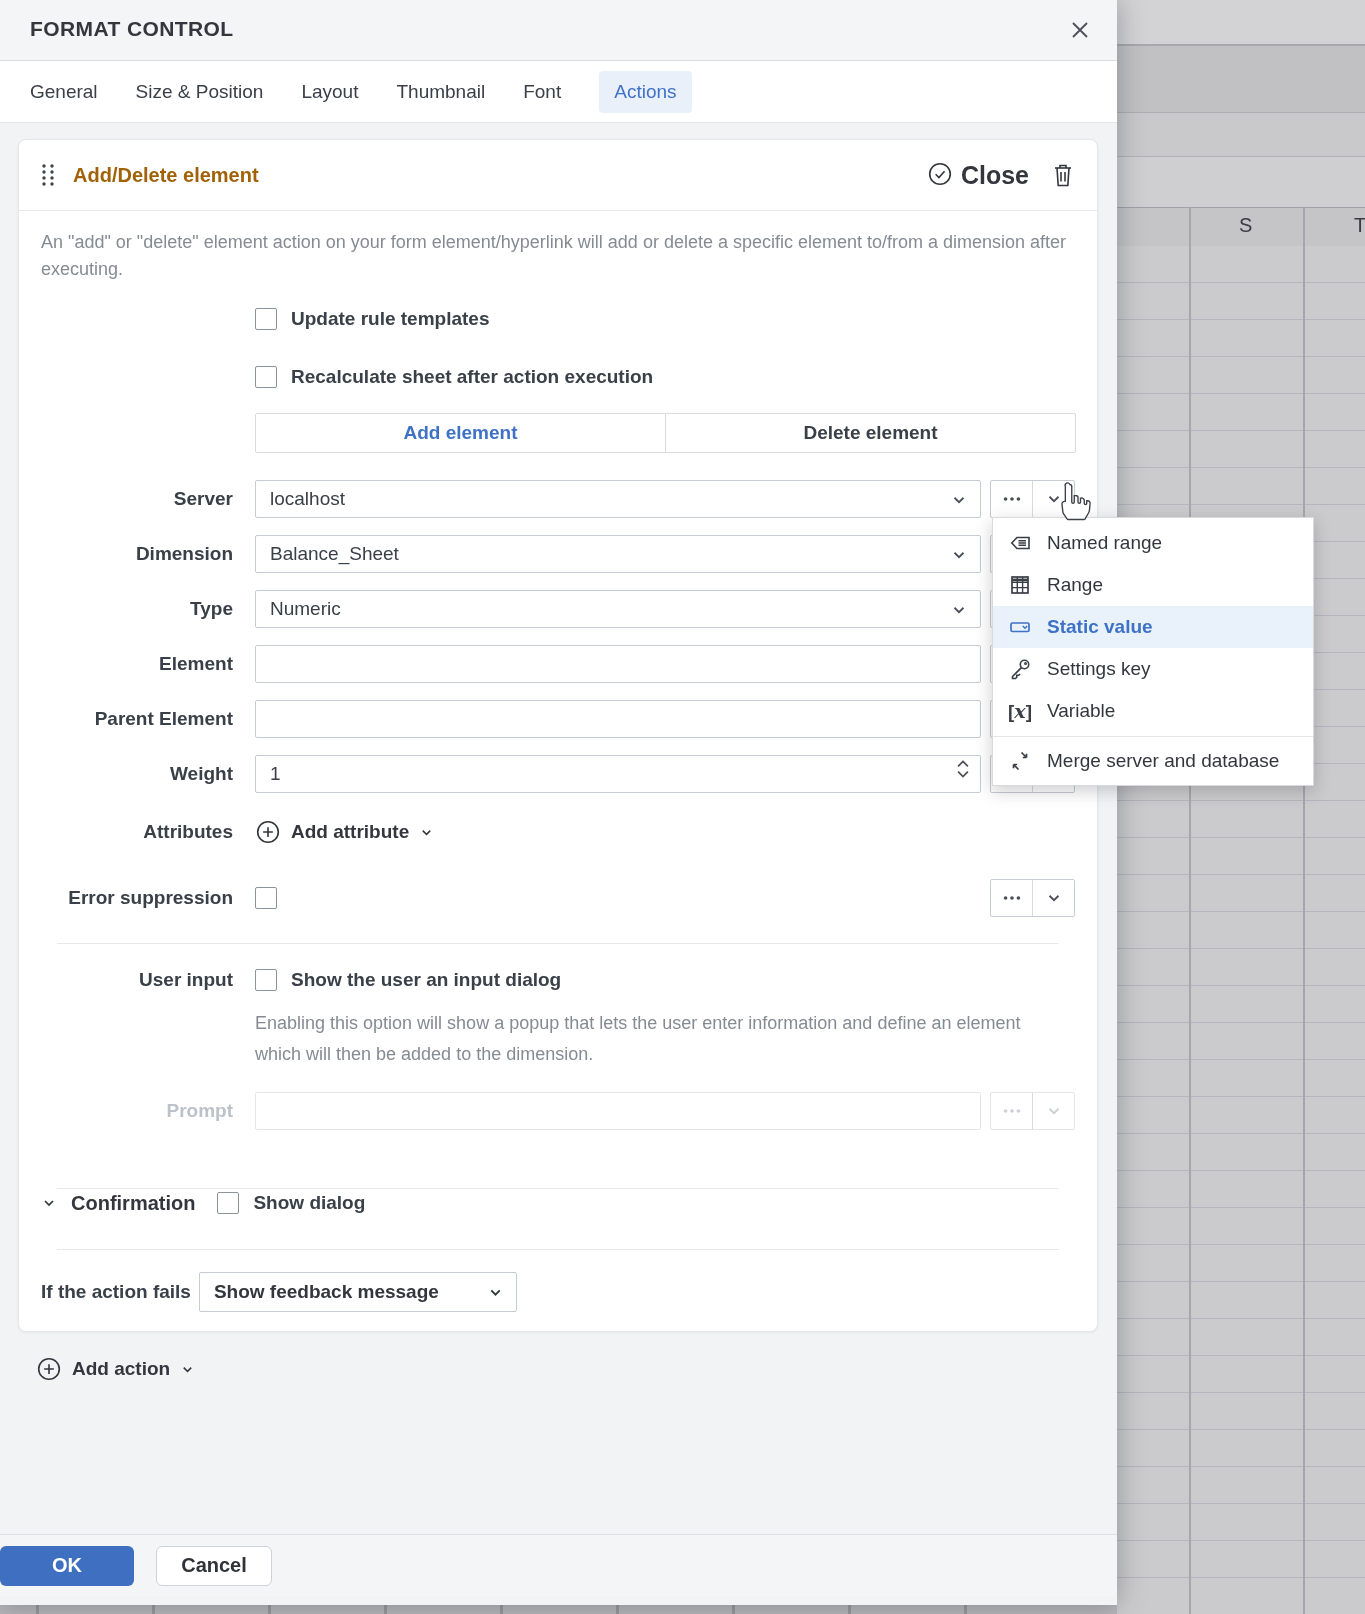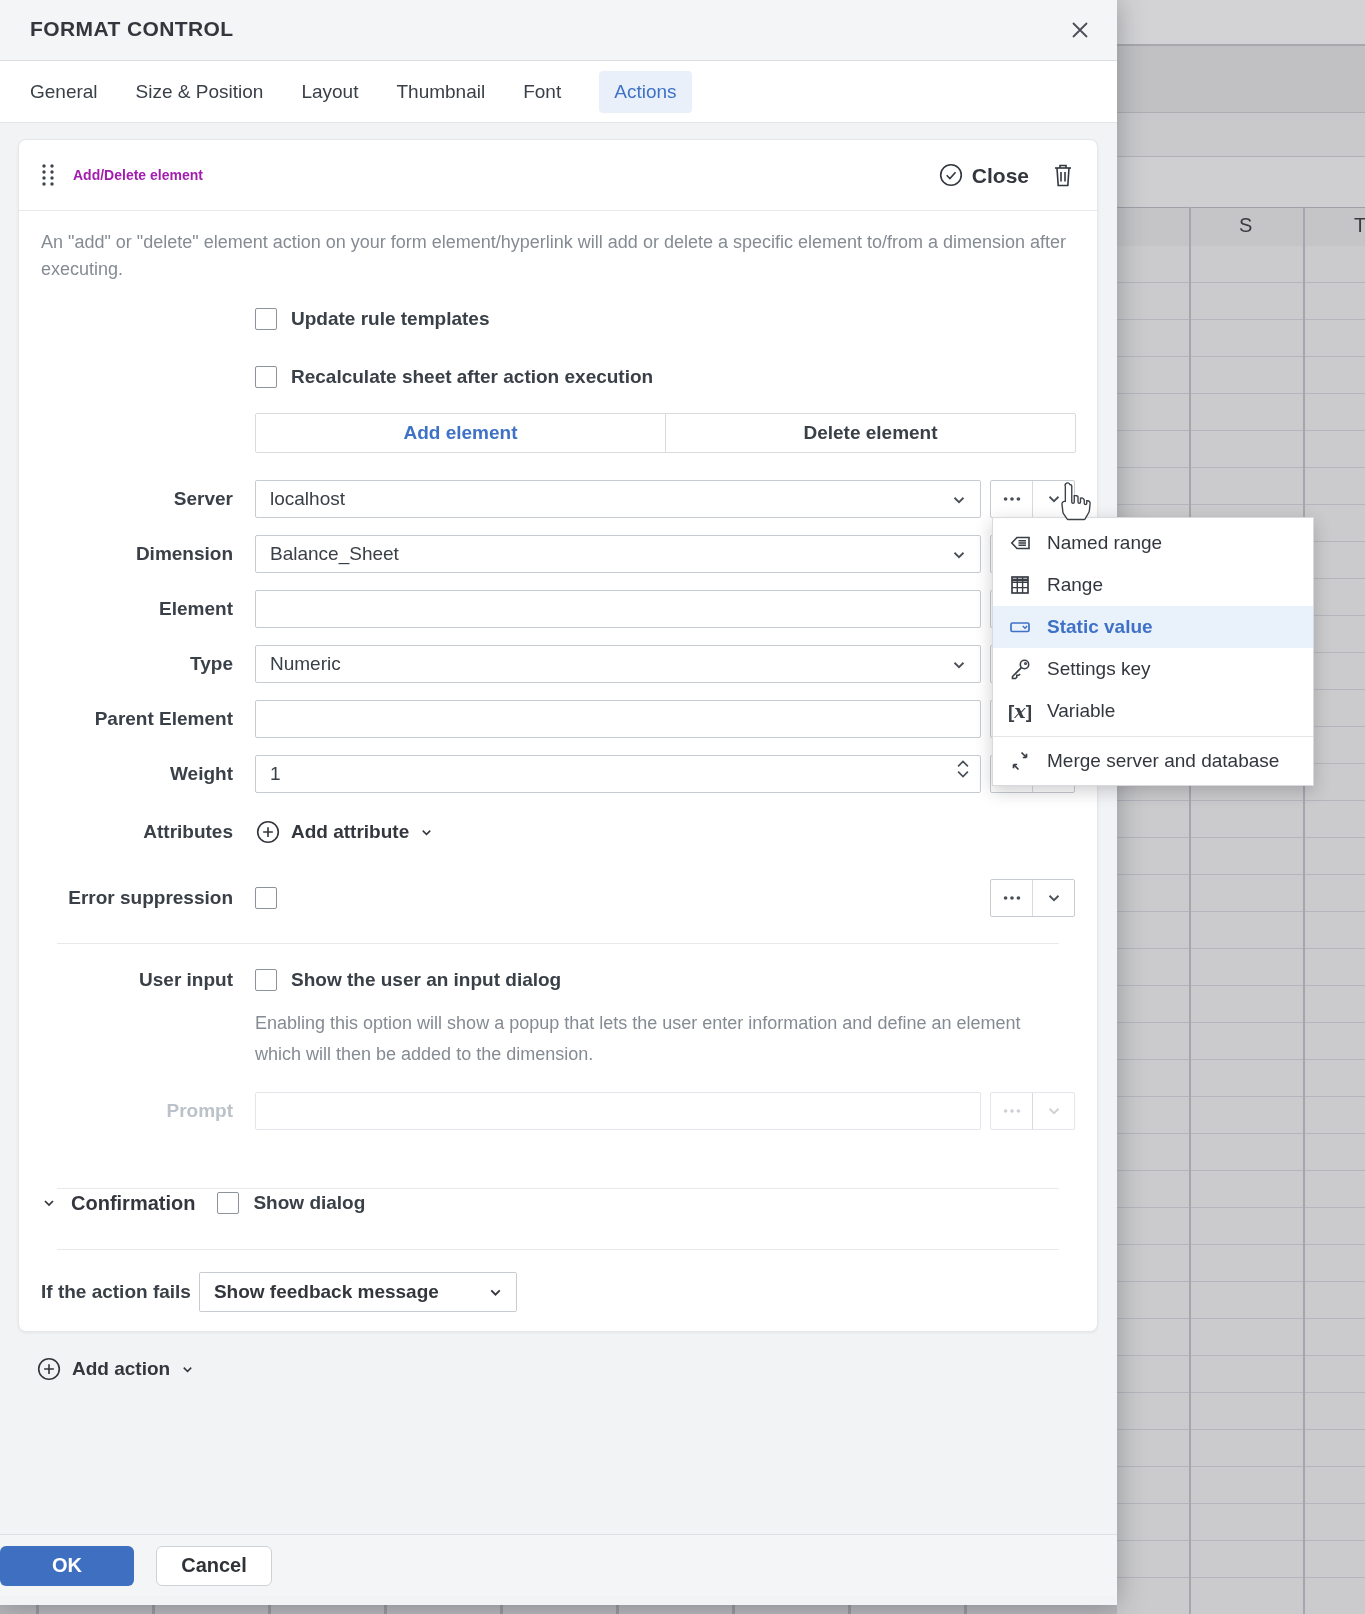--- a/index.html
+++ b/index.html
@@ -34,23 +34,23 @@
   .tabbar{height:61px;background:#ffffff;border-bottom:1px solid #e4e5e8;display:flex;align-items:center;gap:38px;padding:0 30px;text-align:right;}
   .tab{font-size:19px;color:#3a4048;cursor:pointer;white-space:nowrap;}
   .tab.active{color:#3f72c6;background:#e9f0fa;border-radius:4px;padding:10px 15px;}
 
   
   .content{padding:16px 19px 0 18px;}
   .card{background:#fff;border:1px solid #e7e7ea;border-radius:8px;box-shadow:0 1px 3px rgba(0,0,0,.06);
         width:1080px;box-sizing:border-box;padding-bottom:19px;}
   .card-header{height:70px;display:flex;align-items:center;padding:0 22px;border-bottom:1px solid #e9e9eb;}
   .drag{margin-right:18px;cursor:grab;color:#3f454d;}
-  .card-title{font-size:14px;font-weight:700;color:#a21caf;flex:0 0 auto;}
+  .card-title{font-size:20px;font-weight:700;color:#a16207;flex:0 0 auto;}
   .card-header .spacer{flex:1;}
-  .close-btn{display:flex;align-items:flex-end;gap:8px;font-size:21px;font-weight:600;color:#33373d;cursor:pointer;margin-right:22px;}
+  .close-btn{display:flex;align-items:flex-start;gap:8px;font-size:25px;font-weight:600;color:#33373d;cursor:pointer;margin-right:22px;}
   .trash-btn{cursor:pointer;color:#33373d;}
   .card-body{padding:18px 22px 0 22px;}
   .desc{font-size:18px;line-height:27px;color:#858b93;margin:0;max-width:1030px;}
 
   .cbrow{display:flex;align-items:center;margin-left:214px;height:28px;}
   .cbrow1{margin-top:22px;} .cbrow2{margin-top:30px;}
   .checkbox{width:20px;height:20px;border:1.5px solid #8d939b;border-radius:2px;background:#fff;cursor:pointer;flex:0 0 auto;}
   .cblabel{font-size:19px;font-weight:600;color:#3a4048;margin-left:14px;}
 
   .segmented{margin:22px 0 0 214px;width:821px;height:40px;display:flex;border:1px solid #dadbde;border-radius:2px;box-sizing:border-box;background:#fff;}
@@ -251,49 +251,49 @@
               </div>
             <div class="bg-btn">
                 <svg width="18" height="18" viewBox="0 0 20 20" fill="none" stroke="currentColor" stroke-width="2">
                   <path d="M5 7.5 L10 12.5 L15 7.5"></path>
                 </svg>
               </div>
           </div>
         </div>
 
         <div class="frow">
-          <div class="flabel">Element</div>
-          <div class="fctl">
-            <input type="text" value="" style="">
-          </div>
-          <div class="btngroup">
-            <div class="bg-btn">
-                <svg width="22" height="22" viewBox="0 0 24 24" fill="currentColor">
-                  <circle cx="5" cy="12" r="2"></circle>
-                  <circle cx="12" cy="12" r="2"></circle>
-                  <circle cx="19" cy="12" r="2"></circle>
-                </svg>
-              </div>
-            <div class="bg-btn">
-                <svg width="18" height="18" viewBox="0 0 20 20" fill="none" stroke="currentColor" stroke-width="2">
-                  <path d="M5 7.5 L10 12.5 L15 7.5"></path>
-                </svg>
-              </div>
-          </div>
-        </div>
-
-        <div class="frow">
           <div class="flabel">Type</div>
           <div class="fctl select">
             <span>Numeric</span>
             <span class="chev">
                 <svg width="18" height="18" viewBox="0 0 20 20" fill="none" stroke="currentColor" stroke-width="2">
                   <path d="M5 7.5 L10 12.5 L15 7.5"></path>
                 </svg>
               </span>
+          </div>
+          <div class="btngroup">
+            <div class="bg-btn">
+                <svg width="22" height="22" viewBox="0 0 24 24" fill="currentColor">
+                  <circle cx="5" cy="12" r="2"></circle>
+                  <circle cx="12" cy="12" r="2"></circle>
+                  <circle cx="19" cy="12" r="2"></circle>
+                </svg>
+              </div>
+            <div class="bg-btn">
+                <svg width="18" height="18" viewBox="0 0 20 20" fill="none" stroke="currentColor" stroke-width="2">
+                  <path d="M5 7.5 L10 12.5 L15 7.5"></path>
+                </svg>
+              </div>
+          </div>
+        </div>
+
+        <div class="frow">
+          <div class="flabel">Element</div>
+          <div class="fctl">
+            <input type="text" value="" style="">
           </div>
           <div class="btngroup">
             <div class="bg-btn">
                 <svg width="22" height="22" viewBox="0 0 24 24" fill="currentColor">
                   <circle cx="5" cy="12" r="2"></circle>
                   <circle cx="12" cy="12" r="2"></circle>
                   <circle cx="19" cy="12" r="2"></circle>
                 </svg>
               </div>
             <div class="bg-btn">

